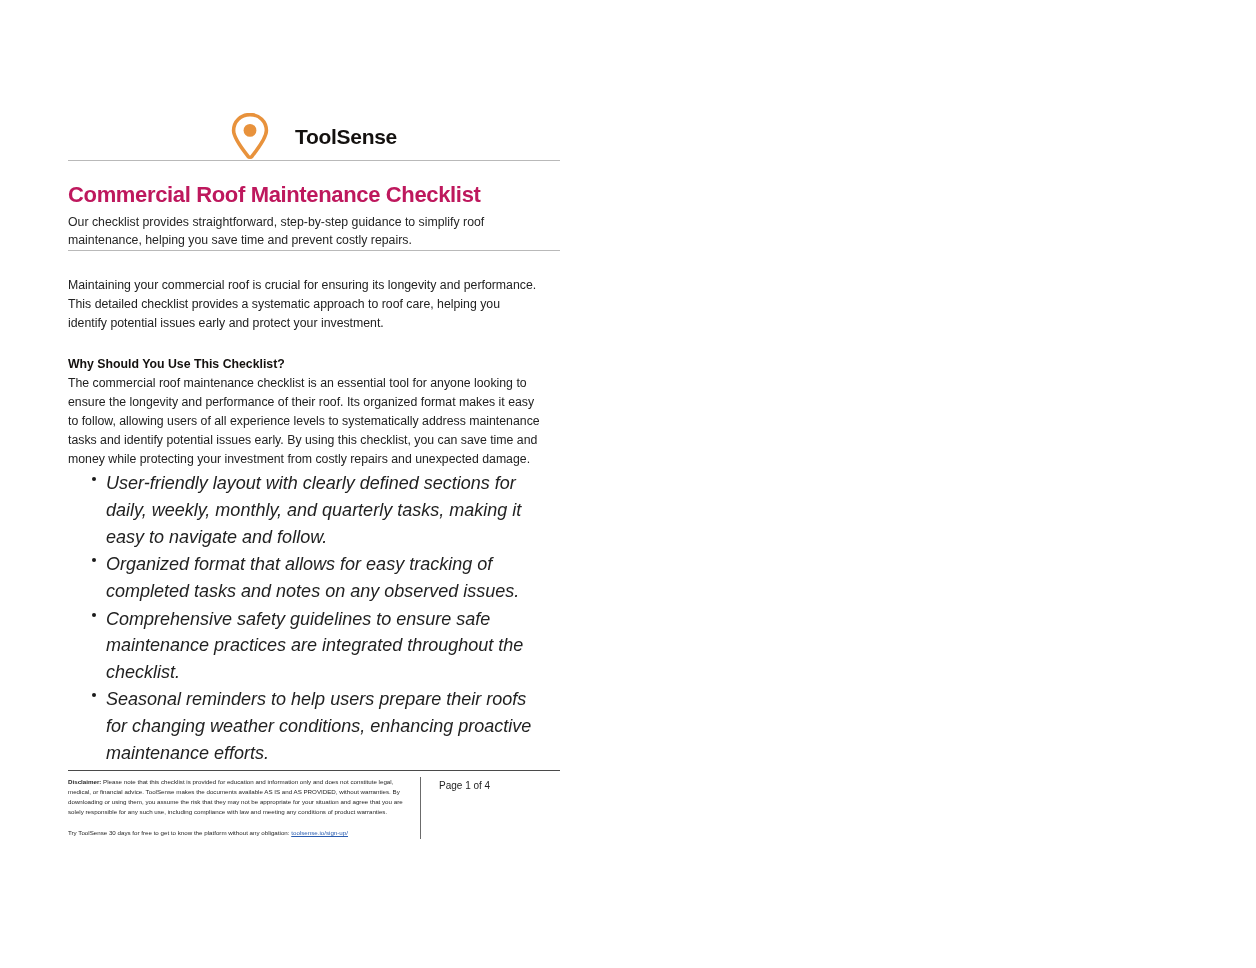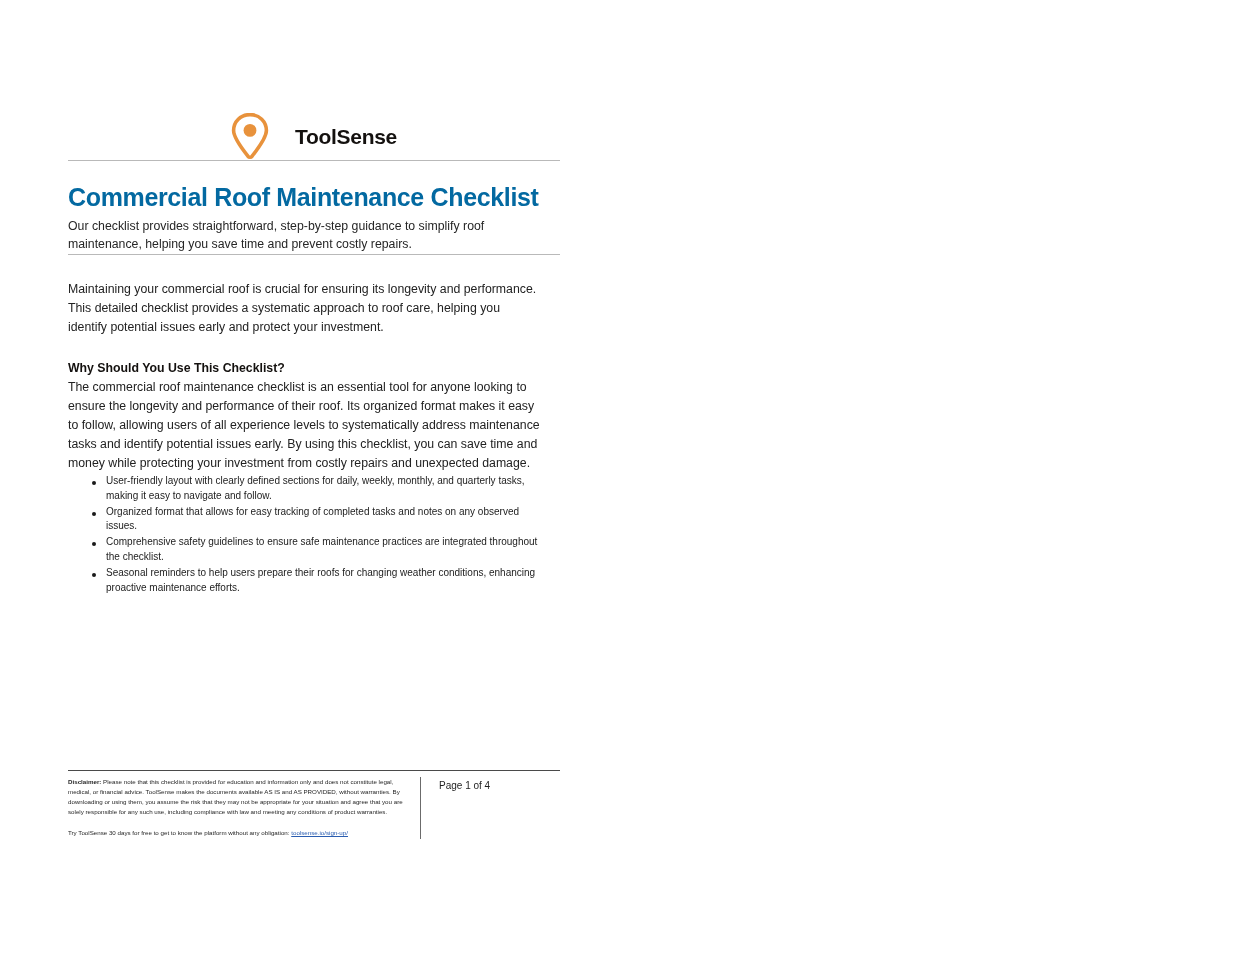--- a/index.html
+++ b/index.html
@@ -68,26 +68,26 @@
   }
   hr.rule {
     border: 0;
     border-top: 1px solid #b9b9b9;
     margin: 0;
   }
   .rule-top { margin-top: 22px; }
   .rule-bottom { margin-top: 23px; }
 
   h1.doc-title {
-    font-size: 25px;
+    font-size: 22px;
     font-weight: bold;
     line-height: 1.2;
     margin: 21px 0 0 0;
     letter-spacing: -0.35px;
-    color: #0369a1;
+    color: #be185d;
   }
   .doc-subtitle {
     font-size: 12.3px;
     line-height: 1.45;
     margin-top: 6px;
     color: #262626;
     max-width: 472px;
   }
 
   
@@ -107,25 +107,26 @@
   }
   .sec-head + p { margin-top: 0; }
 
   ul.feature-list {
     margin: 1px 0 0 0;
     padding-left: 24px;
     list-style: none;
   }
   ul.feature-list li {
     position: relative;
-    font-size: 10px;
+    font-size: 18px;
     line-height: 1.48;
     color: #222222;
     margin-bottom: 1px;
     padding-left: 14px;
+    font-style: italic;
   }
   ul.feature-list li::before {
     content: "";
     position: absolute;
     left: 0;
     top: 7px;
     width: 4px;
     height: 4px;
     border-radius: 50%;
     background: #1a1a1a;

